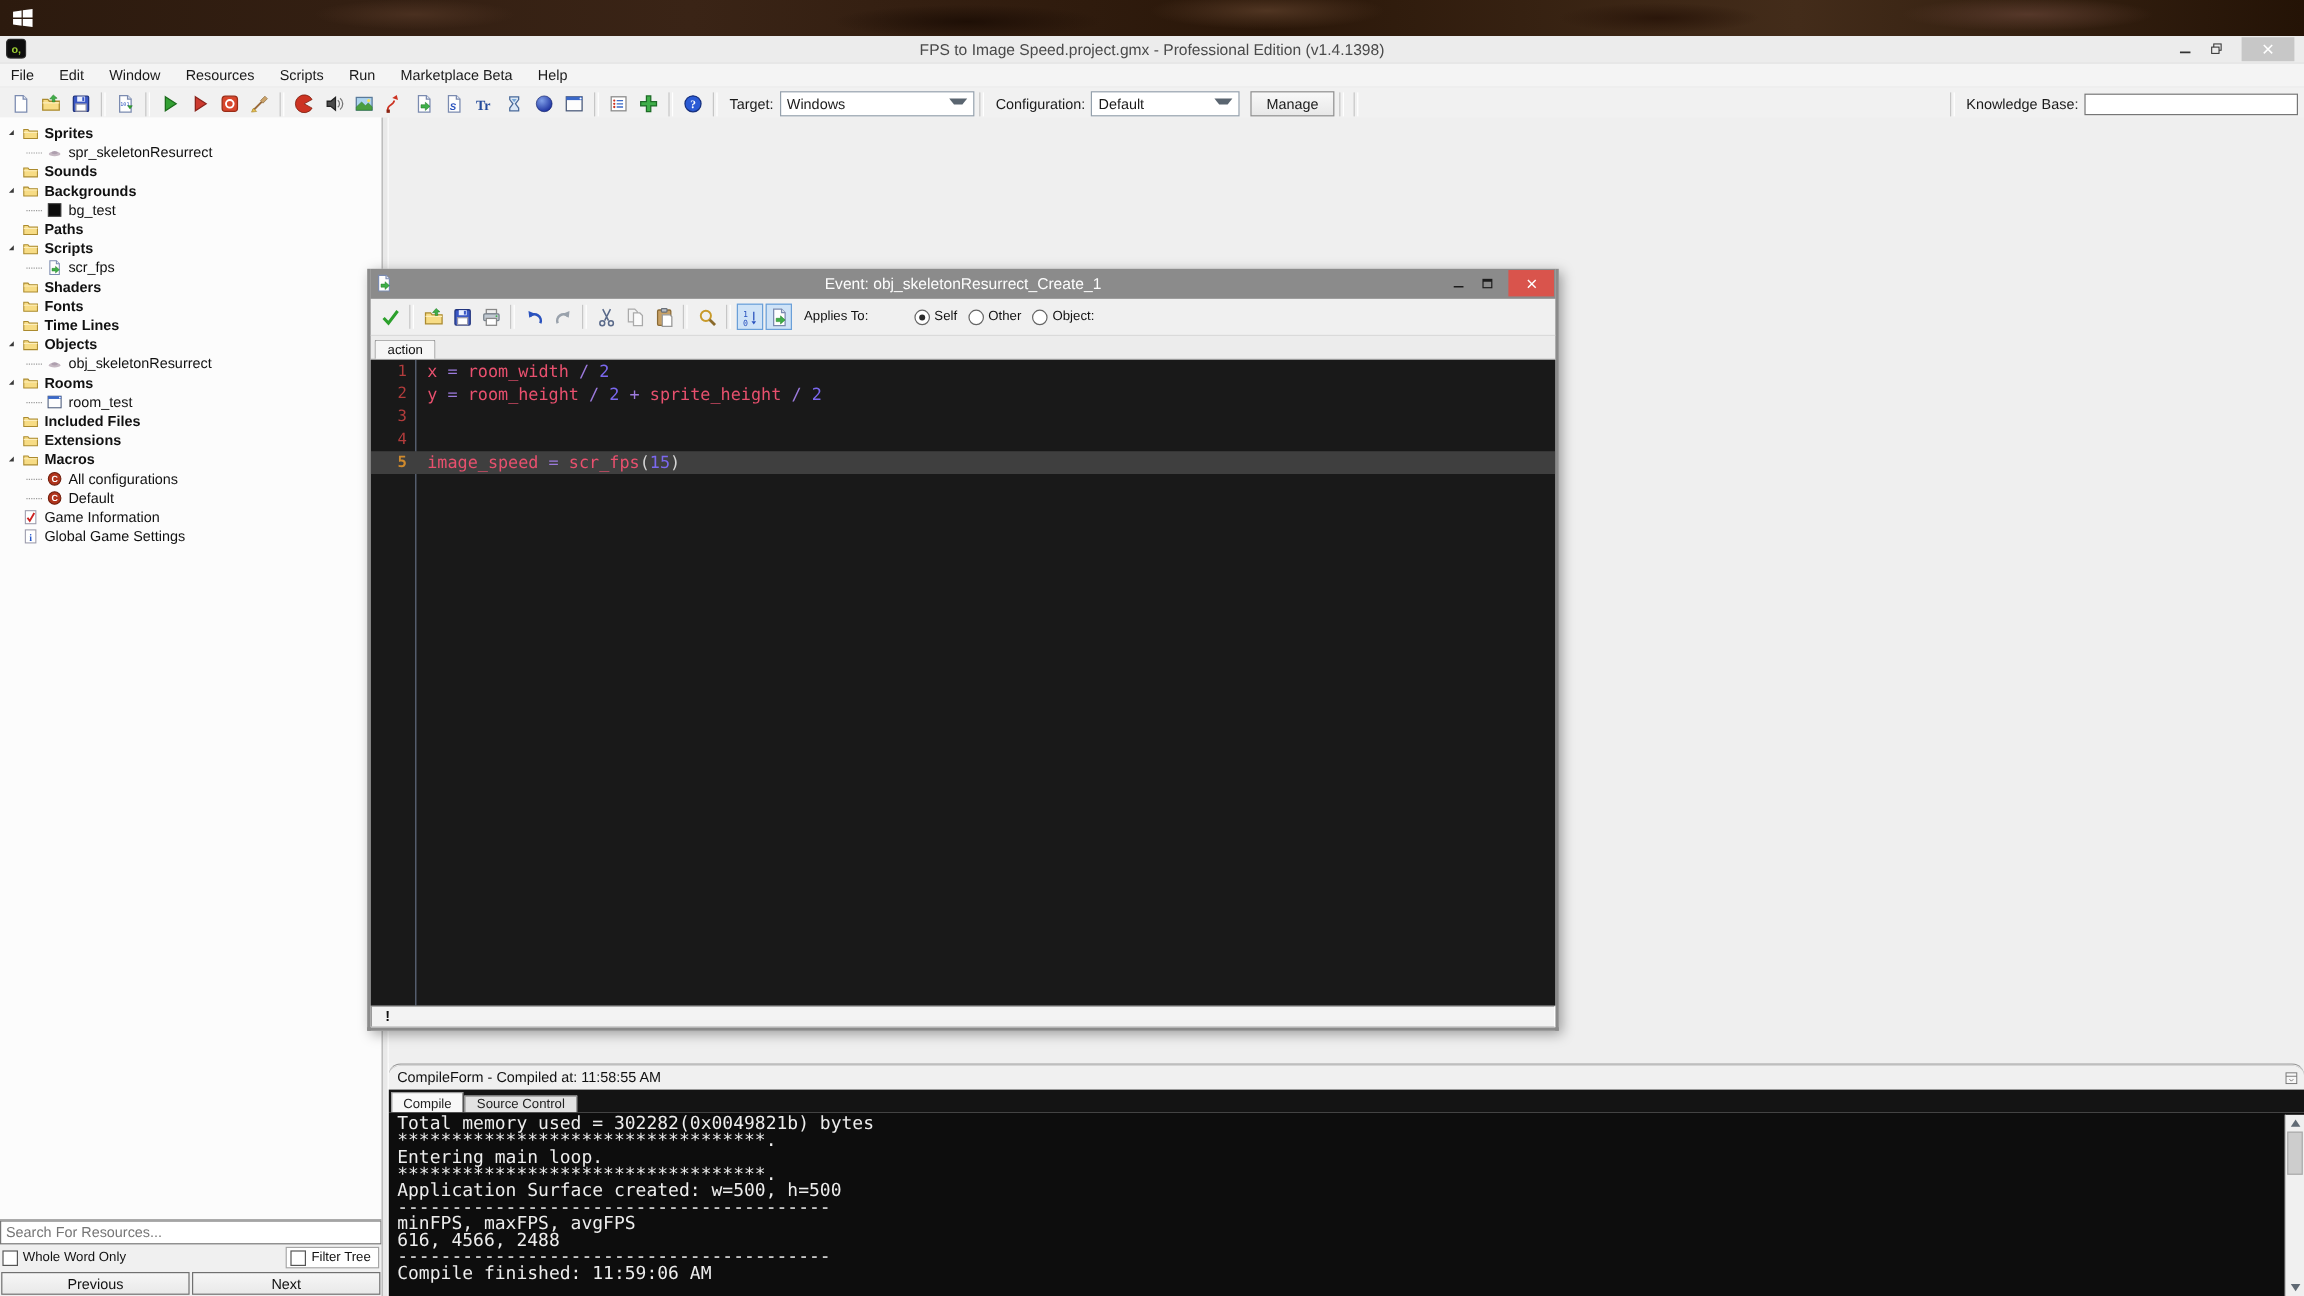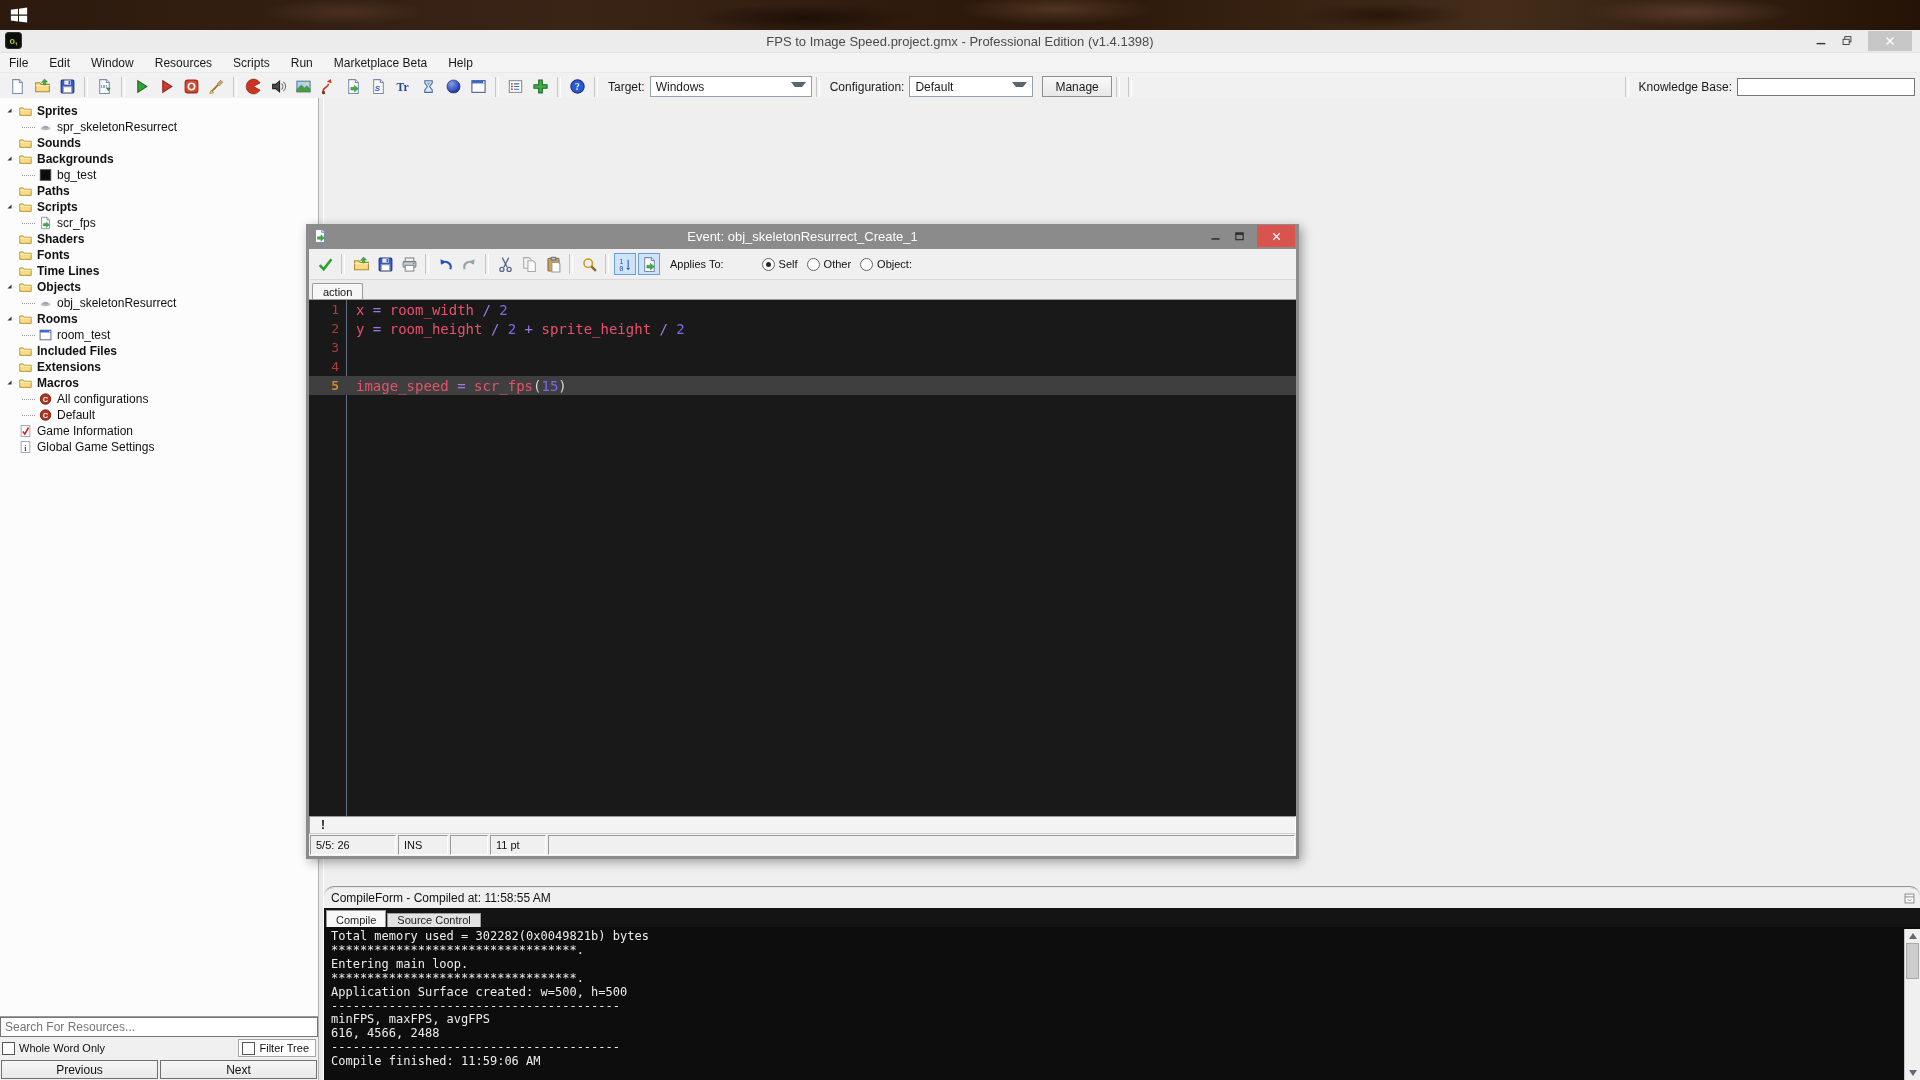--- a/index.html
+++ b/index.html
@@ -88,21 +88,21 @@
   .compile-panel{height:192px;display:flex;flex-direction:column;background:#f0f0f0;
     border-top:2px groove #e8e8e8;position:relative;border-radius:10px;}
   .compile-header{height:20px;display:flex;align-items:center;justify-content:space-between;
     padding:0 4px 0 7px;font-size:12px;color:#111;}
   .dock-icon{width:13px;height:13px;cursor:pointer;}
   .compile-tabs{height:19px;background:#141414;display:flex;align-items:flex-end;padding-left:2px;gap:1px;}
   .ctab{font-size:11px;padding:0 9px 1px;background:#e2e2e2;border:1px solid #9a9a9a;border-bottom:none;
     color:#222;cursor:pointer;}
   .ctab.active{background:#f8f8f8;padding-top:3px;}
   .compile-output{flex:1;background:#0d0d0d;color:#ededed;font-family:"DejaVu Sans Mono",monospace;
-    font-size:12px;line-height:13.9px;padding:3px 0 0 7px;white-space:pre;overflow:hidden;}
+    font-size:15px;line-height:13.9px;padding:3px 0 0 7px;white-space:pre;overflow:hidden;}
   .out-scrollbar{position:absolute;right:0;top:41px;bottom:0;width:15px;background:#f0f0f0;
     border-left:1px solid #c5c5c5;display:flex;flex-direction:column;align-items:center;}
   .sb-arrow{width:0;height:0;margin:4px 0;border-left:4px solid transparent;border-right:4px solid transparent;}
   .sb-up{border-bottom:6px solid #606a74;}
   .sb-down{border-top:6px solid #606a74;margin-top:auto;}
   .sb-thumb{width:11px;height:34px;background:#cdcdcd;border:1px solid #aaa;}
 
   
   .editor-window{position:absolute;left:306px;top:224px;width:993px;height:635px;z-index:50;
     background:#f0f0f0;border:3px solid #8b8b8b;border-top:none;box-sizing:border-box;
@@ -926,22 +926,15 @@
             <span class="gutter">5</span>
             <span class="code-text"><span class="tk-id">image_speed</span><span class="tk-op"> = </span><span class="tk-id">scr_fps</span><span class="tk-par">(</span><span class="tk-num">15</span><span class="tk-par">)</span></span>
           </div>
         </div>
     </div>
 
     <div class="ed-warning">
       <span>!</span>
     </div>
 
-    <div class="ed-status" id="ed-status">
-        <span class="stat-cell" style="width: 86px;">5/5: 26</span>
-        <span class="stat-cell" style="width: 50px;">INS</span>
-        <span class="stat-cell" style="width: 38px;"></span>
-        <span class="stat-cell" style="width: 56px;">11 pt</span>
-        <span class="stat-cell" style="flex: 1 1 0%;"></span>
-      </div>
   </div>
 
 </div>
 
 </body></html>

